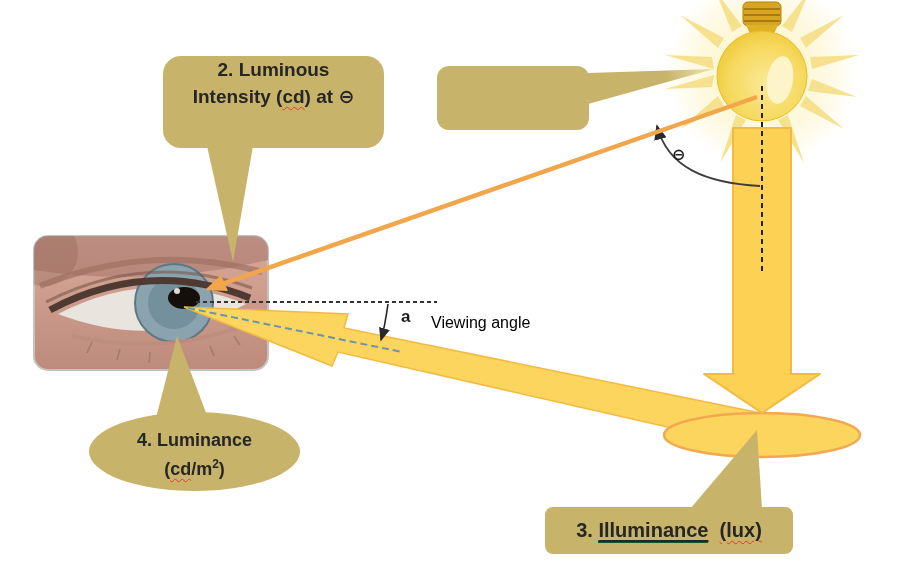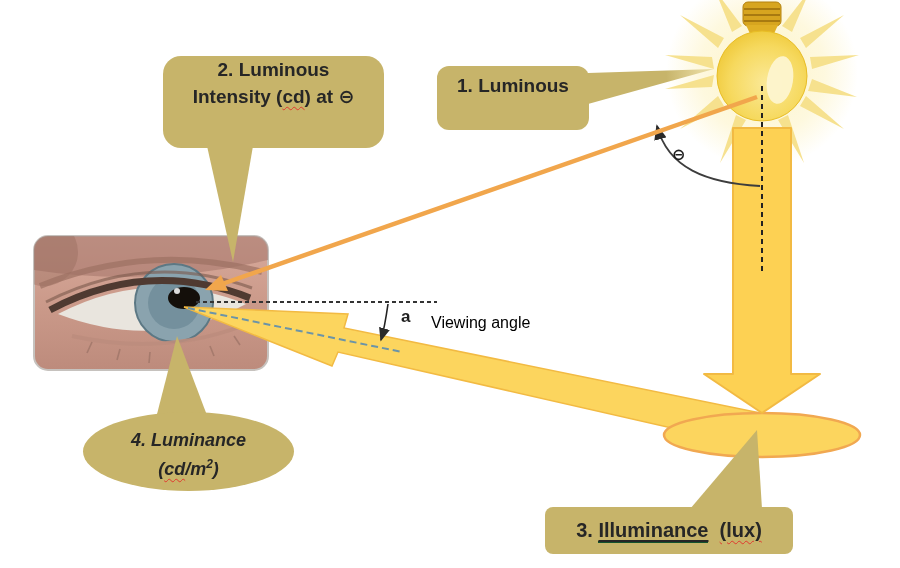--- a/index.html
+++ b/index.html
@@ -18,22 +18,22 @@
   .callout{
     position:absolute;background:var(--callout-fill);color:var(--text);
     font-weight:bold;text-align:center;box-sizing:border-box;
   }
   .co-flux{left:437px;top:66px;width:152px;height:64px;border-radius:12px;
     font-size:19px;line-height:25px;padding-top:7px;}
   .co-intensity{left:163px;top:56px;width:221px;height:92px;border-radius:18px;
     font-size:19px;line-height:27px;}
   .co-illuminance{left:545px;top:507px;width:248px;height:47px;border-radius:8px;
     font-size:20px;line-height:47px;}
-  .co-luminance{left:83px;top:412px;width:211px;height:79px;border-radius:50%;
-    font-size:18px;line-height:24px;padding-top:16px;font-style:italic;}
+  .co-luminance{left:89px;top:412px;width:211px;height:79px;border-radius:50%;
+    font-size:18px;line-height:24px;padding-top:16px;}
   .lbl{position:absolute;white-space:nowrap;}
   .lbl-a{left:401px;top:307px;font-size:17px;font-weight:bold;color:#1e1e1e;}
   .lbl-view{left:431px;top:314px;font-size:16px;color:#000000;}
   .lbl-theta{left:672px;top:145px;font-size:16px;font-weight:bold;color:#1e1e1e;
     font-family:"DejaVu Sans",sans-serif;}
   .theta-glyph{font-family:"DejaVu Sans",sans-serif;}
   .sq{text-decoration:underline wavy var(--squiggle-red) 1px;text-underline-offset:3px;}
   .u-solid{border-bottom:2px solid #14532d;text-decoration:underline;}
   .gap{white-space:pre;}
   sup{font-size:12px;}
@@ -134,21 +134,20 @@
 
     <line x1="757" y1="97" x2="222" y2="284" style="stroke:var(--ray-orange,#f1a64c)" stroke-width="4.5"></line>
     <polygon points="205,290 221,275 228,291" style="fill:var(--ray-orange,#f1a64c)"></polygon>
 
     <line x1="196" y1="302" x2="437" y2="302" stroke="#333333" stroke-width="2" stroke-dasharray="4 3"></line>
     <line x1="188" y1="308" x2="402" y2="352" style="stroke:var(--blue-dash,#6b94a8)" stroke-width="2" stroke-dasharray="7 4"></line>
     <path d="M388,304 C386,318 384,330 381,340" fill="none" stroke="#222222" stroke-width="1.6" marker-end="url(#mArrow)"></path>
   </svg>
 
   <div class="callout co-flux">
-    <div>1. Luminous</div>
   </div>
 
   <div class="callout co-intensity">
     <div>2. Luminous</div>
     <div><span>Intensity (</span><span class="sq">cd</span><span>) at </span><span class="theta-glyph">⊖</span></div>
   </div>
 
   <div class="callout co-illuminance"><span>3. </span><span class="u-solid sq">Illuminance</span><span class="gap">  </span><span class="sq">(lux)</span></div>
 
   <div class="callout co-luminance">

